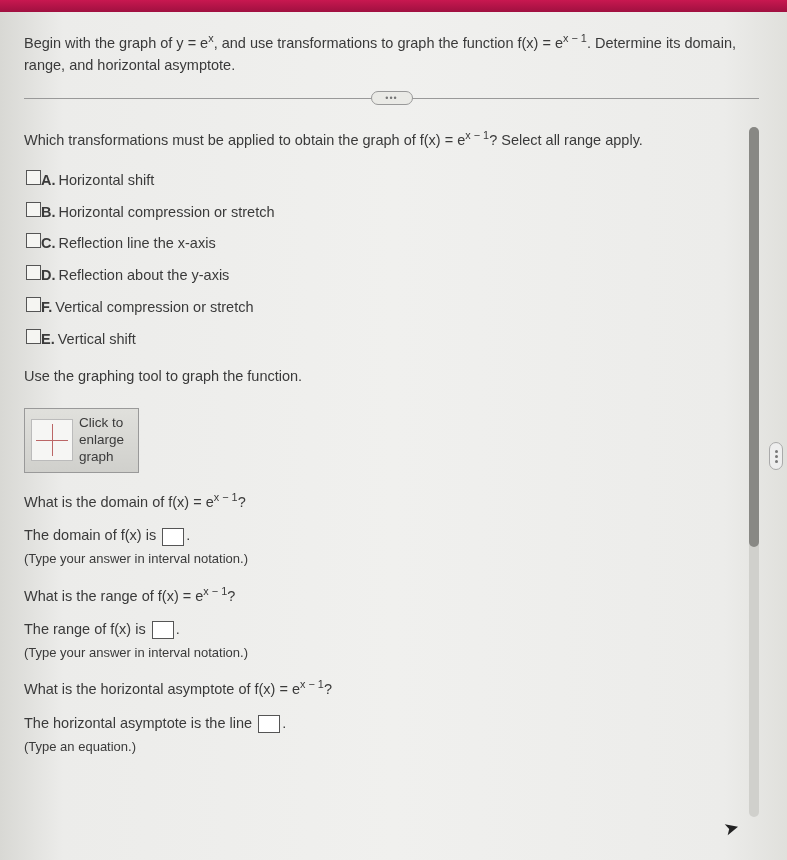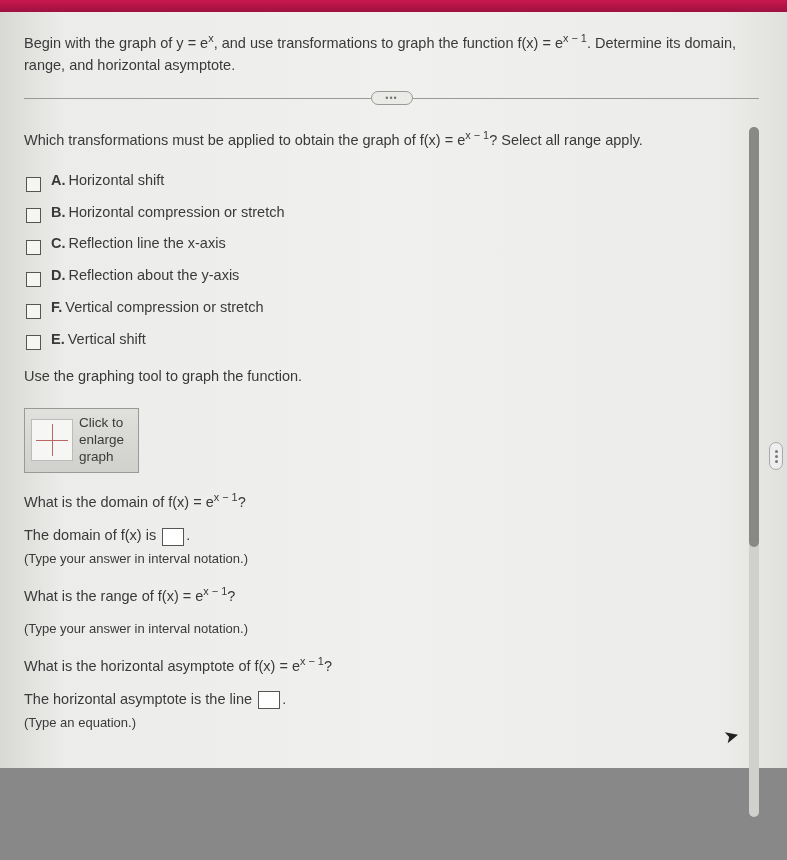--- a/index.html
+++ b/index.html
@@ -16,21 +16,21 @@
       position: relative;
     }
     .top-bar {
       height: 12px;
       background: linear-gradient(to bottom, #c81850, #a01040);
     }
     .page {
       background: #e8e8e4;
       background: linear-gradient(to right, #d8d8d4 0%, #ececea 8%, #f0f0ee 50%, #ececea 92%, #e0e0dc 100%);
       padding: 18px 28px 20px 24px;
-      height: 756px;
+      height: 848px;
       position: relative;
       color: #3a3a3a;
       font-size: 14.5px;
       line-height: 1.5;
     }
     .intro {
       margin-bottom: 22px;
     }
     .divider {
       border: none;
@@ -100,23 +100,22 @@
       border-radius: 50%;
     }
     .question {
       margin-bottom: 18px;
     }
     .options {
       margin: 6px 0 16px 2px;
     }
     .option {
       display: flex;
-      align-items: flex-end;
+      align-items: flex-start;
       margin: 10px 0;
-      gap: 10px;
     }
     .checkbox {
       width: 15px;
       height: 15px;
       border: 1.5px solid #555;
       background: #f5f5f2;
       flex-shrink: 0;
     }
     .opt-letter {
       font-weight: bold;
@@ -253,20 +252,23 @@
 
       <div>
         <span>The domain of f(x) is </span><span class="ans-box"></span><span>.</span>
       </div>
       <div class="hint">(Type your answer in interval notation.)</div>
 
       <div class="block">
         <span>What is the range of f(x) = e</span><sup>x − 1</sup><span>?</span>
       </div>
 
+      <div>
+        <span>The range of f(x) is </span><span class="ans-box"></span><span>.</span>
+      </div>
       <div class="hint">(Type your answer in interval notation.)</div>
 
       <div class="block">
         <span>What is the horizontal asymptote of f(x) = e</span><sup>x − 1</sup><span>?</span>
       </div>
 
       <div>
         <span>The horizontal asymptote is the line </span><span class="ans-box"></span><span>.</span>
       </div>
       <div class="hint" style="margin-bottom:0;">(Type an equation.)</div>

